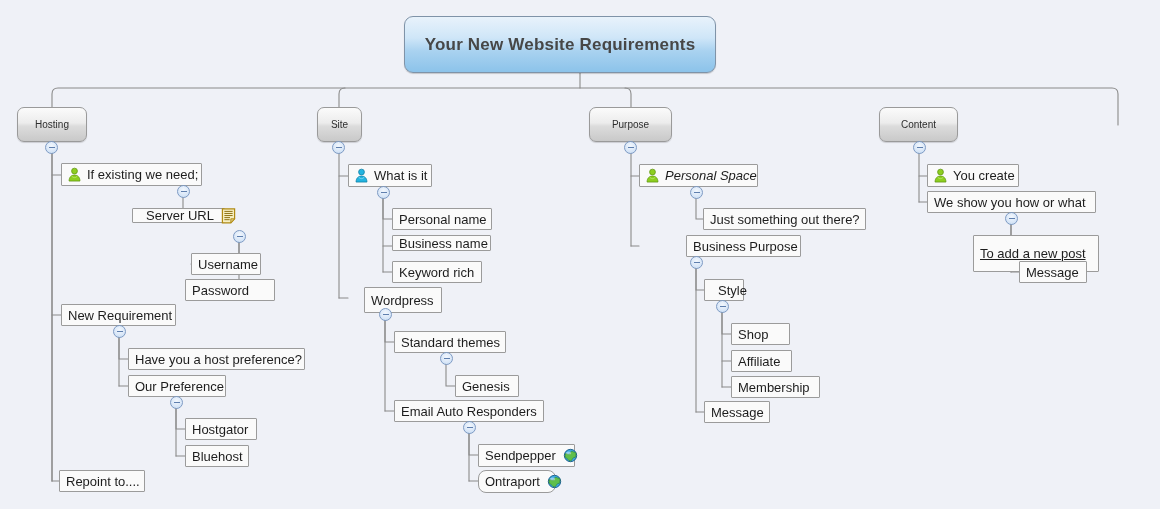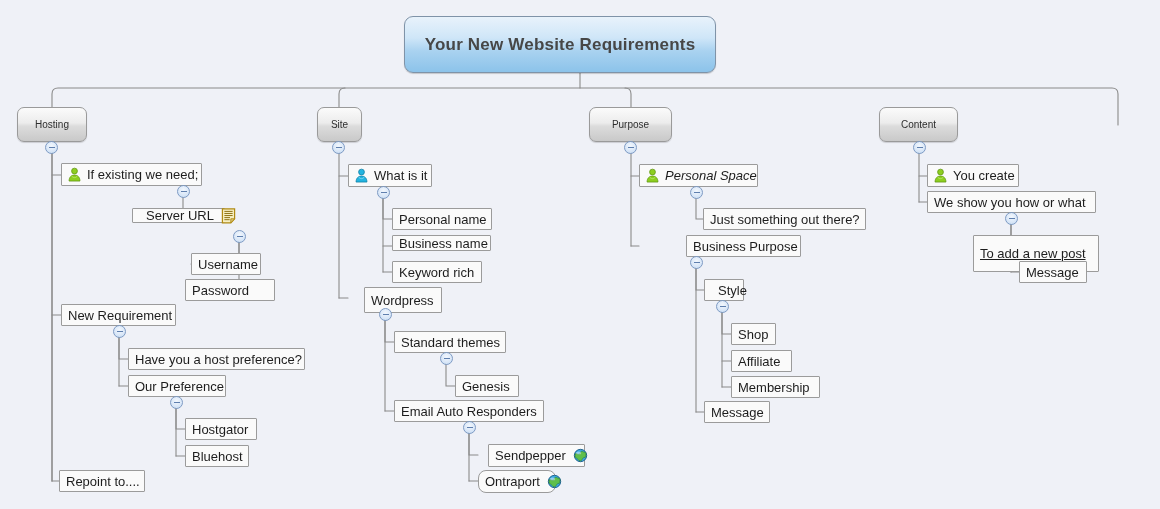--- a/index.html
+++ b/index.html
@@ -213,21 +213,21 @@
     </div>
     <div class="node leaf" style="left: 394px; top: 331px; width: 112px; height: 22px;">
       <span class="txt">Standard themes</span>
     </div>
     <div class="node leaf" style="left: 455px; top: 375px; width: 64px; height: 22px;">
       <span class="txt">Genesis</span>
     </div>
     <div class="node leaf" style="left: 394px; top: 400px; width: 150px; height: 22px;">
       <span class="txt">Email Auto Responders</span>
     </div>
-    <div class="node leaf" style="left: 488px; top: 444px; width: 97px; height: 23px; align-items: center;">
+    <div class="node leaf" style="left: 478px; top: 444px; width: 97px; height: 23px; align-items: center;">
       <span class="txt">Sendpepper</span>
       <span class="ico globe">
     <svg viewBox="0 0 16 16" width="15" height="15">
       <circle cx="8" cy="8" r="6.6" fill="#3aa8e0" stroke="#1d5f8c" stroke-width="1"></circle>
       <path d="M2.2 6.4 C4 5 5 7.4 6.6 6.6 C8 6 7.4 4 9 3.6 C10.6 3.2 11.4 5 13.4 4.6
                C14 6 14 8.6 13 10.2 C11.4 9.4 10.4 11 9.6 12.6 C8.6 14.2 6.6 14 5.6 12.4
                C4.8 11 3 10.8 2.2 9.6 Z" fill="#5fbf4a" stroke="#2e7a28" stroke-width=".6"></path>
       <ellipse cx="6" cy="5.2" rx="2.8" ry="1.6" fill="#ffffff" opacity=".45"></ellipse>
     </svg>
   </span>
@@ -257,21 +257,21 @@
     </div>
     <div class="node leaf" style="left: 703px; top: 208px; width: 163px; height: 22px;">
       <span class="txt">Just something out there?</span>
     </div>
     <div class="node leaf" style="left: 639px; top: 235px; width: 115px; height: 22px; margin-left: 47px;">
       <span class="txt">Business Purpose</span>
     </div>
     <div class="node leaf" style="left: 704px; top: 279px; width: 40px; height: 22px; padding-left: 12px;">
       <span class="txt">Style</span>
     </div>
-    <div class="node leaf" style="left: 731px; top: 323px; width: 45px; height: 22px;">
+    <div class="node leaf" style="left: 731px; top: 323px; width: 59px; height: 22px;">
       <span class="txt">Shop</span>
     </div>
     <div class="node leaf" style="left: 731px; top: 350px; width: 61px; height: 22px;">
       <span class="txt">Affiliate</span>
     </div>
     <div class="node leaf" style="left: 731px; top: 376px; width: 89px; height: 22px;">
       <span class="txt">Membership</span>
     </div>
     <div class="node leaf" style="left: 704px; top: 401px; width: 66px; height: 22px;">
       <span class="txt">Message</span>

